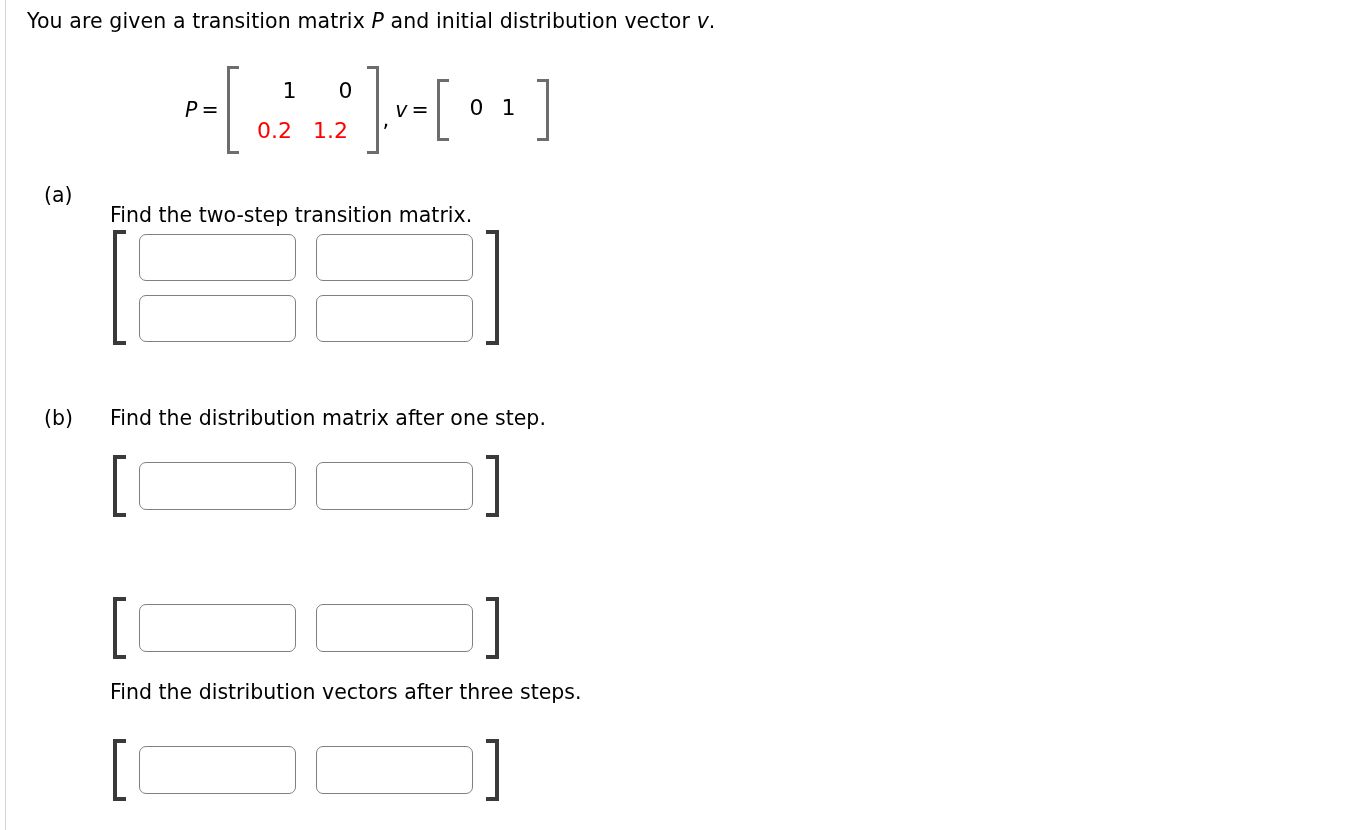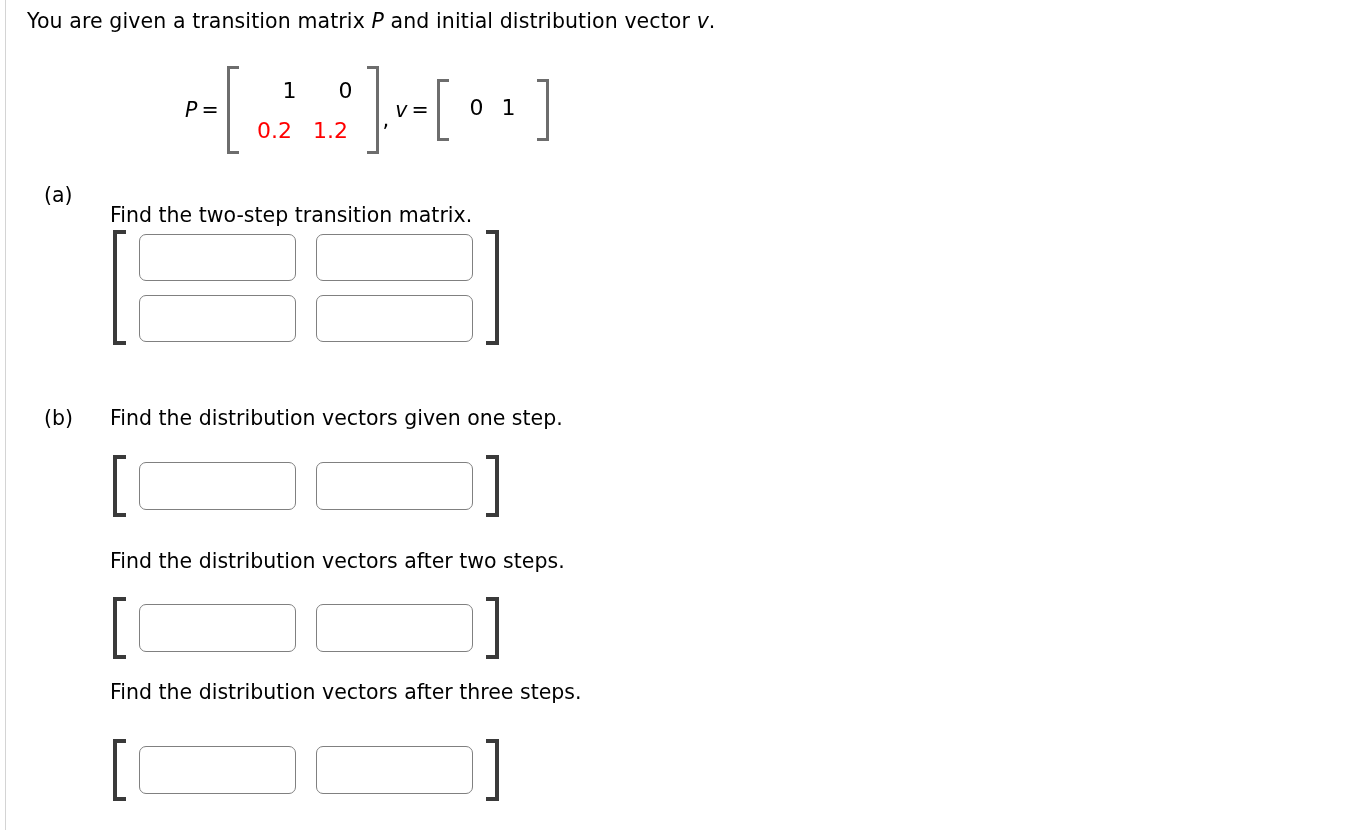--- a/index.html
+++ b/index.html
@@ -226,34 +226,33 @@
       </div>
       <div class="ans-line">
         <input class="ans-input" type="text" placeholder="" style="">
         <input class="ans-input" type="text" placeholder="" style="">
       </div>
     </div>
     <div class="brk right dark"></div>
   </div>
 
   <div class="q-label" style="left:44px; top:406px;">(b)</div>
-  <div class="q-text" style="left:110px; top:406px;">Find the distribution vectors given one step.</div>
+  <div class="q-text" style="left:110px; top:406px;">Find the distribution matrix after one step.</div>
 
   <div class="ans-matrix" style="left:113px; top:455px; height:62px;">
     <div class="brk left dark"></div>
     <div class="ans-body">
       <div class="ans-line">
         <input class="ans-input short" type="text" placeholder="" style="">
         <input class="ans-input short" type="text" placeholder="" style="">
       </div>
     </div>
     <div class="brk right dark"></div>
   </div>
 
-  <div class="q-text" style="left:110px; top:549px;">Find the distribution vectors after two steps.</div>
 
   <div class="ans-matrix" style="left:113px; top:597px; height:62px;">
     <div class="brk left dark"></div>
     <div class="ans-body">
       <div class="ans-line">
         <input class="ans-input short" type="text" placeholder="" style="">
         <input class="ans-input short" type="text" placeholder="" style="">
       </div>
     </div>
     <div class="brk right dark"></div>

